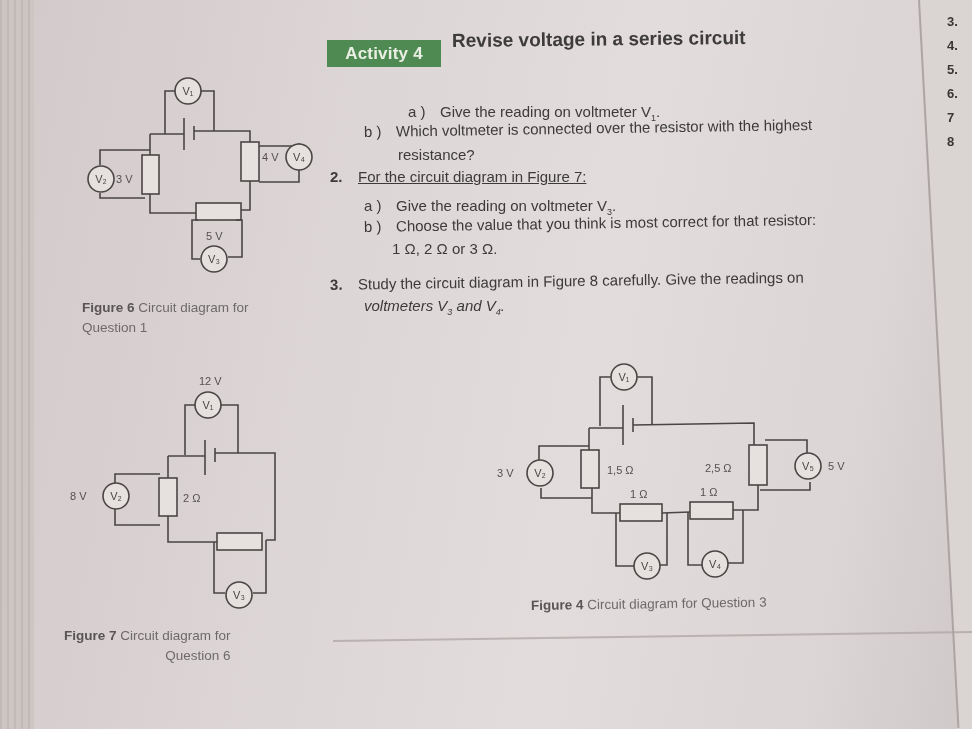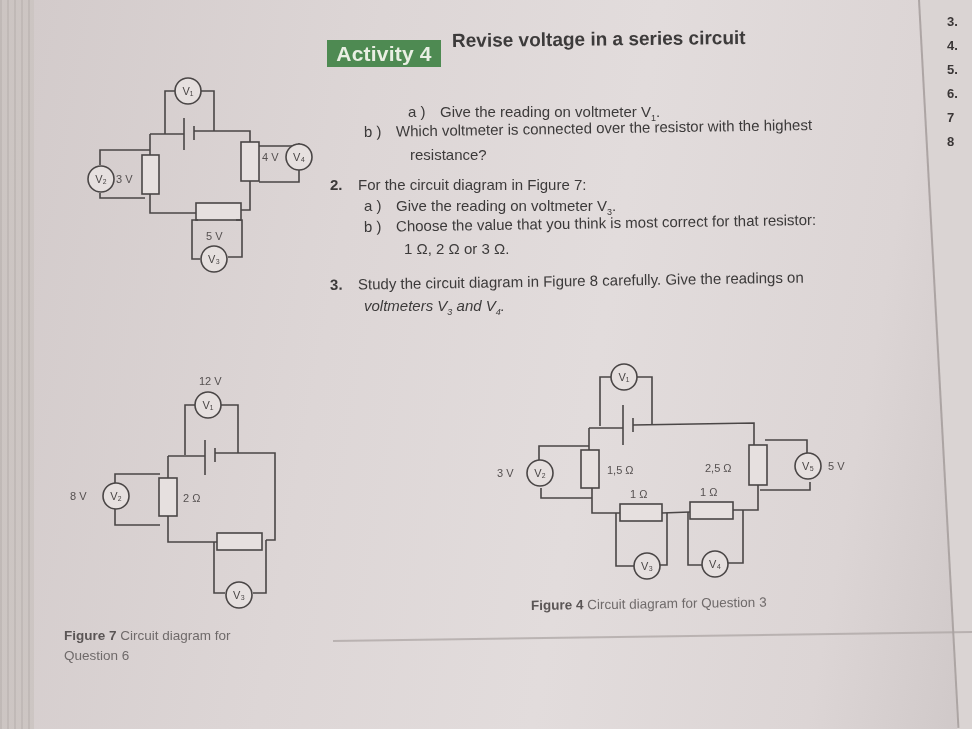--- a/index.html
+++ b/index.html
@@ -26,21 +26,21 @@
   .right-page-shadow {
     position: absolute; left: 918px; top: 0; width: 2px; height: 729px;
     background: #8d8584; transform-origin: top left; transform: rotate(-3.1deg);
     opacity: 0.6;
   }
   .right-nums { position: absolute; left: 947px; top: 14px; font-weight: bold; font-size: 13px; color: #3a3636; }
   .right-nums div { height: 24px; }
 
   .badge {
     position: absolute; left: 327px; top: 40px; width: 114px; height: 27px;
-    background: #4e8a52; color: #e9efe3; font-weight: bold; font-size: 21px;
+    background: #4e8a52; color: #e9efe3; font-weight: bold; font-size: 17px;
     line-height: 27px; text-align: center; letter-spacing: 0.2px;
   }
   .title {
     position: absolute; left: 452px; top: 30px; font-weight: bold; font-size: 19px; color: #3d3b3b;
     transform: rotate(-0.6deg); transform-origin: left;
   }
   .q { position: absolute; font-size: 15px; color: #3c3a3a; white-space: nowrap; }
   .q .num { font-weight: bold; display: inline-block; width: 28px; }
   .sub { position: absolute; font-size: 15px; color: #3c3a3a; white-space: nowrap; }
   .sub .lbl { display: inline-block; width: 32px; }
@@ -78,32 +78,32 @@
 
   <div class="badge">Activity 4</div>
   <div class="title">Revise voltage in a series circuit</div>
 
   <div class="sub" style="left:364px; top:103px;margin-left:44px;">
     <span class="lbl">a )</span><span>Give the reading on voltmeter V</span><sub>1</sub><span>.</span>
   </div>
   <div class="sub" style="left:364px; top:123px; transform:rotate(-0.9deg); transform-origin:left;">
     <span class="lbl">b )</span><span>Which voltmeter is connected over the resistor with the highest</span>
   </div>
-  <div class="sub" style="left:398px; top:146px;margin-left:12px;">resistance?</div>
-
-  <div class="q" style="left:330px; top:176px;">
+  <div class="sub" style="left:398px; top:146px;">resistance?</div>
+
+  <div class="q" style="left:330px; top:168px;text-decoration:underline;">
     <span class="num">2.</span><span>For the circuit diagram in Figure 7:</span>
   </div>
   <div class="sub" style="left:364px; top:197px;">
     <span class="lbl">a )</span><span>Give the reading on voltmeter V</span><sub>3</sub><span>.</span>
   </div>
   <div class="sub" style="left:364px; top:218px; transform:rotate(-0.9deg); transform-origin:left;">
     <span class="lbl">b )</span><span>Choose the value that you think is most correct for that resistor:</span>
   </div>
-  <div class="sub" style="left:404px; top:240px;">1 Ω, 2 Ω or 3 Ω.</div>
+  <div class="sub" style="left:392px; top:240px;">1 Ω, 2 Ω or 3 Ω.</div>
 
   <div class="q" style="left:330px; top:276px; transform:rotate(-0.9deg); transform-origin:left;">
     <span class="num">3.</span><span>Study the circuit diagram in Figure 8 carefully. Give the readings on</span>
   </div>
   <div class="sub" style="left:364px; top:297px;font-style:italic;">
     <span>voltmeters V</span><sub>3</sub><span> and V</span><sub>4</sub><span>.</span>
   </div>
 
   <svg class="circuit" style="left:0; top:0;" width="972" height="729">
 
@@ -134,20 +134,24 @@
     <text class="vlabel" x="299" y="161">V₄</text>
     <text x="262" y="161">4 V</text>
 
     <rect class="res" x="196" y="203" width="45" height="17"></rect>
     <polyline class="w" points="198,220 192,220 192,259 200,259"></polyline>
     <polyline class="w" points="236,220 242,220 242,257 228,257"></polyline>
     <circle class="vm" cx="214" cy="259" r="13"></circle>
     <text class="vlabel" x="214" y="263">V₃</text>
     <text x="206" y="240">5 V</text>
   </svg>
+  <div class="caption" style="left:82px; top:298px;">
+    <b>Figure 6</b> <span>Circuit diagram for</span><br>
+    <span>Question 1</span>
+  </div>
 
   <svg class="circuit" style="left:0; top:0;" width="972" height="729">
     <text x="199" y="385">12 V</text>
     <circle class="vm" cx="208" cy="405" r="13"></circle>
     <text class="vlabel" x="208" y="409">V₁</text>
     <polyline class="w" points="195,405 185,405 185,455"></polyline>
     <polyline class="w" points="221,405 238,405 238,453"></polyline>
     <polyline class="w" points="168,456 205,456"></polyline>
     <line class="w" x1="205" y1="440" x2="205" y2="475"></line>
     <line class="w" x1="215" y1="448" x2="215" y2="462"></line>
@@ -160,21 +164,21 @@
     <polyline class="w" points="115,509 115,525 160,525"></polyline>
     <circle class="vm" cx="116" cy="496" r="13"></circle>
     <text class="vlabel" x="116" y="500">V₂</text>
     <text x="70" y="500">8 V</text>
     <rect class="res" x="217" y="533" width="45" height="17"></rect>
     <polyline class="w" points="214,542 214,593 225,593"></polyline>
     <polyline class="w" points="266,540 266,593 253,593"></polyline>
     <circle class="vm" cx="239" cy="595" r="13"></circle>
     <text class="vlabel" x="239" y="599">V₃</text>
   </svg>
-  <div class="caption" style="left:64px; top:626px;">
+  <div class="caption" style="left:64px; top:626px;text-align:right;">
     <b>Figure 7</b> <span>Circuit diagram for</span><br>
     <span>Question 6</span>
   </div>
 
   <svg class="circuit" style="left:0; top:0;" width="972" height="729">
     <circle class="vm" cx="624" cy="377" r="13"></circle>
     <text class="vlabel" x="624" y="381">V₁</text>
     <polyline class="w" points="611,377 600,377 600,426"></polyline>
     <polyline class="w" points="637,377 652,377 652,424"></polyline>
     <polyline class="w" points="589,428 623,428"></polyline>

